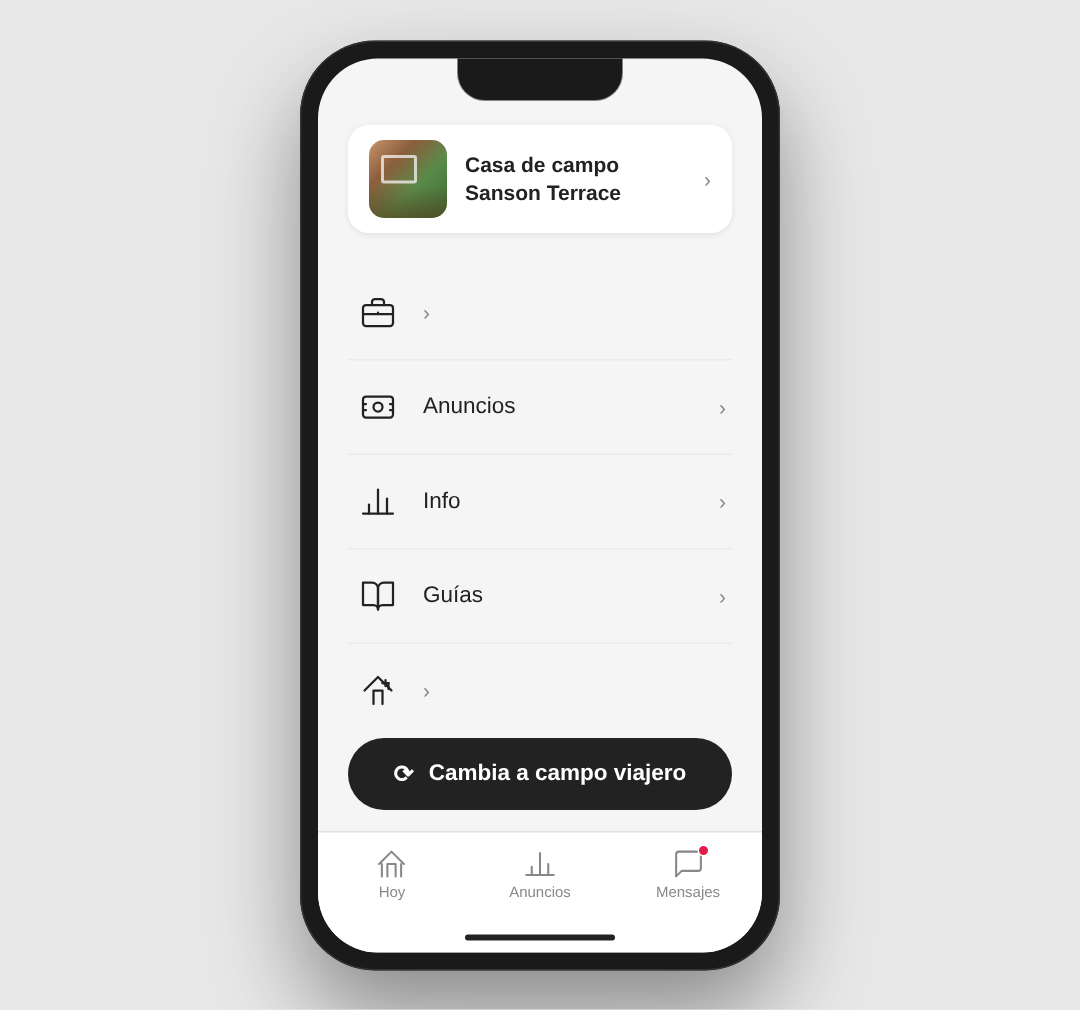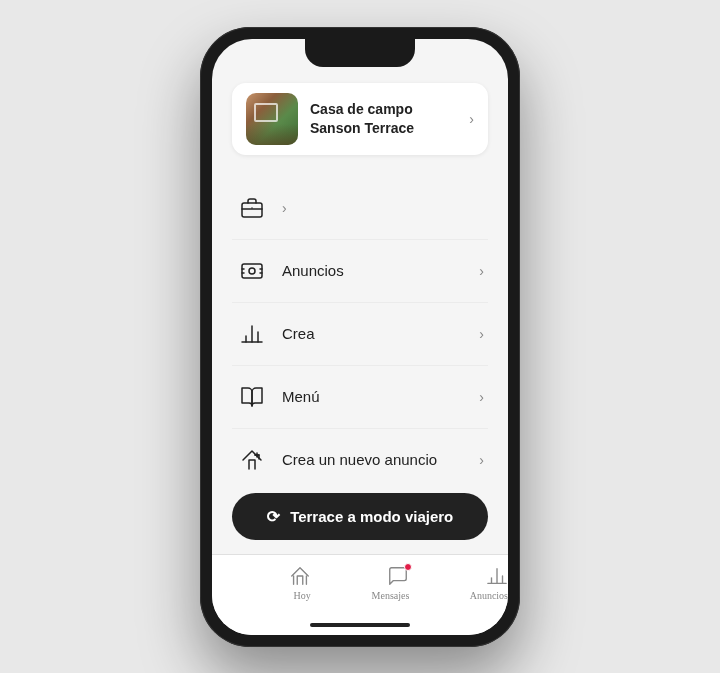--- a/index.html
+++ b/index.html
@@ -199,26 +199,25 @@
       border-top: 1px solid #e0e0e0;
       display: flex;
       align-items: stretch;
       padding: 6px 0 10px;
     }
 
     .nav-item {
       flex: 1;
       display: flex;
       flex-direction: column;
-      align-items: flex-end;
+      align-items: center;
       gap: 3px;
       padding: 4px 0;
       cursor: pointer;
       position: relative;
-      font-family: Liberation Serif, serif;
     }
 
     .nav-icon {
       display: flex;
       align-items: center;
       justify-content: center;
       position: relative;
     }
 
     .nav-icon svg {
@@ -316,56 +315,55 @@
 
           <div class="menu-item">
             <div class="menu-icon">
               <svg viewBox="0 0 24 24">
                 <line x1="18" y1="20" x2="18" y2="10"></line>
                 <line x1="12" y1="20" x2="12" y2="4"></line>
                 <line x1="6" y1="20" x2="6" y2="14"></line>
                 <line x1="2" y1="20" x2="22" y2="20"></line>
               </svg>
             </div>
-            <span class="menu-label">Crea</span>
+            <span class="menu-label">Info</span>
             <span class="menu-chevron">›</span>
           </div>
 
           <div class="menu-item">
             <div class="menu-icon">
               <svg viewBox="0 0 24 24">
                 <path d="M2 3h6a4 4 0 014 4v14a3 3 0 00-3-3H2z"></path>
                 <path d="M22 3h-6a4 4 0 00-4 4v14a3 3 0 013-3h7z"></path>
               </svg>
             </div>
-            <span class="menu-label">Menú</span>
+            <span class="menu-label">Guías</span>
             <span class="menu-chevron">›</span>
           </div>
 
           <div class="menu-item">
             <div class="menu-icon">
               <svg viewBox="0 0 24 24">
                 <path d="M3 12L12 3l9 9"></path>
                 <path d="M9 21V12h6v9"></path>
                 <path d="M15 7h4v4"></path>
                 <line x1="17" y1="5" x2="17" y2="9"></line>
                 <line x1="15" y1="7" x2="19" y2="7"></line>
               </svg>
             </div>
-            <span class="menu-label">Crea un nuevo anuncio</span>
             <span class="menu-chevron">›</span>
           </div>
 
         </div>
       </div>
 
       <div class="switch-btn-container">
         <button class="switch-btn">
           <span class="switch-icon">⟳</span>
-          <span>Terrace a modo viajero</span>
+          <span>Cambia a campo viajero</span>
         </button>
       </div>
 
       <div class="bottom-nav">
 
         <div class="nav-item">
           <div class="nav-icon">
             <svg viewBox="0 0 24 24">
               <path d="M3 12L12 3l9 9"></path>
               <path d="M9 21V12h6v9"></path>
@@ -373,37 +371,37 @@
               <path d="M19 21v-9"></path>
             </svg>
           </div>
           <span class="nav-label">Hoy</span>
         </div>
 
 
         <div class="nav-item">
           <div class="nav-icon">
             <svg viewBox="0 0 24 24">
-              <path d="M21 15a2 2 0 01-2 2H7l-4 4V5a2 2 0 012-2h14a2 2 0 012 2z"></path>
-            </svg>
-            <div class="notification-dot"></div>
-          </div>
-          <span class="nav-label">Mensajes</span>
-        </div>
-
-        <div class="nav-item">
-          <div class="nav-icon">
-            <svg viewBox="0 0 24 24">
               <line x1="18" y1="20" x2="18" y2="12"></line>
               <line x1="12" y1="20" x2="12" y2="4"></line>
               <line x1="6" y1="20" x2="6" y2="14"></line>
               <line x1="2" y1="20" x2="22" y2="20"></line>
             </svg>
           </div>
           <span class="nav-label">Anuncios</span>
+        </div>
+
+        <div class="nav-item">
+          <div class="nav-icon">
+            <svg viewBox="0 0 24 24">
+              <path d="M21 15a2 2 0 01-2 2H7l-4 4V5a2 2 0 012-2h14a2 2 0 012 2z"></path>
+            </svg>
+            <div class="notification-dot"></div>
+          </div>
+          <span class="nav-label">Mensajes</span>
         </div>
 
 
       </div>
 
       <div class="home-indicator">
         <div class="home-bar"></div>
       </div>
     </div>
   </div>

